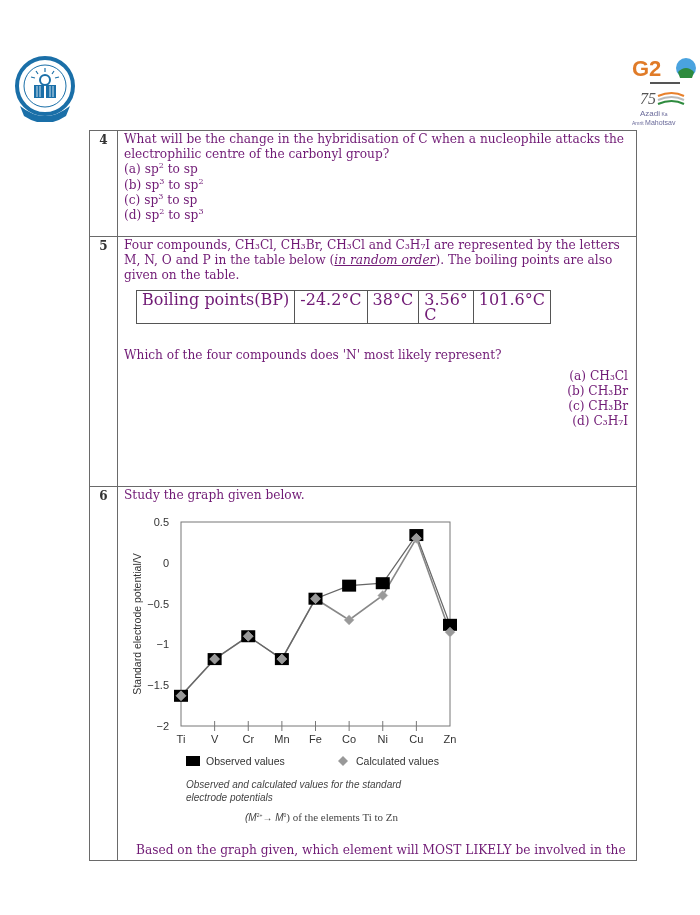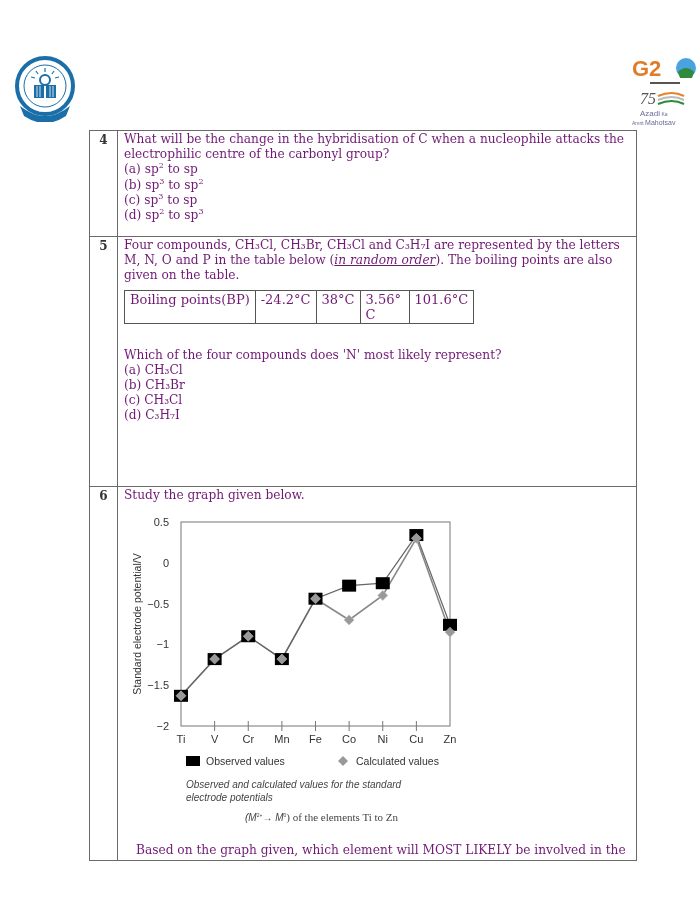--- a/index.html
+++ b/index.html
@@ -9,21 +9,21 @@
   .logo-right { position:absolute; left:632px; top:52px; width:66px; height:80px; }
   .qtable { position:absolute; left:89px; top:130px; width:548px; border-collapse:collapse; }
   .qtable td { border:1.5px solid #6a6a6a; vertical-align:top; padding:0; }
   .qnum { width:27px; text-align:center; font-size:12px; font-weight:bold; color:#333; padding-top:2px !important; }
   .qbody { padding:1px 8px 6px 6px !important; font-size:12.2px; line-height:15.2px; color:#701a75; }
   .qbody p { margin:0; }
   .opt { margin:0; }
   .row4 { height:106px; }
   .row5 { height:250px; }
   .row6 { height:374px; }
-  .bp-table { border-collapse:collapse; margin-top:6px; margin-left:0; font-size:13px; }
+  .bp-table { border-collapse:collapse; margin-top:6px; margin-left:12px; font-size:16px; }
   .bp-table td { border:1px solid #555; padding:1px 5px; line-height:15px; vertical-align:top; }
   .u { text-decoration:underline; font-style:italic; }
   .chart-wrap { position:relative; width:360px; height:335px; margin-top:3px; }
   .chart-wrap svg { position:absolute; left:0; top:0; }
   .q6-foot { position:absolute; left:18px; bottom:2px; }
 </style>
 </head>
 <body>
 
 <div class="logo-left">
@@ -90,24 +90,24 @@
               <tr>
           <td>Boiling points(BP)</td>
           <td>-24.2°C</td>
           <td>38°C</td>
           <td style="width:38px">3.56° C</td>
           <td style="width:46px">101.6°C</td>
         </tr>
       </tbody>
           </table>
       <p style="margin-top:24px;">Which of the four compounds does 'N' most likely represent?</p>
-      <div style="" class="q5-options">
+      <div style="margin-top:6px;text-align:right;" class="q5-options">
             <p class="opt">(a) CH₃Cl</p>
             <p class="opt">(b) CH₃Br</p>
-            <p class="opt">(c) CH₃Cl</p>
+            <p class="opt">(c) CH₃Br</p>
             <p class="opt">(d) C₃H₇I</p>
           </div>
     </td>
   </tr>
 
   <tr class="row6">
     <td class="qnum">6</td>
     <td class="qbody" style="position:relative;">
       <p>Study the graph given below.</p>
       <div class="chart-wrap">

